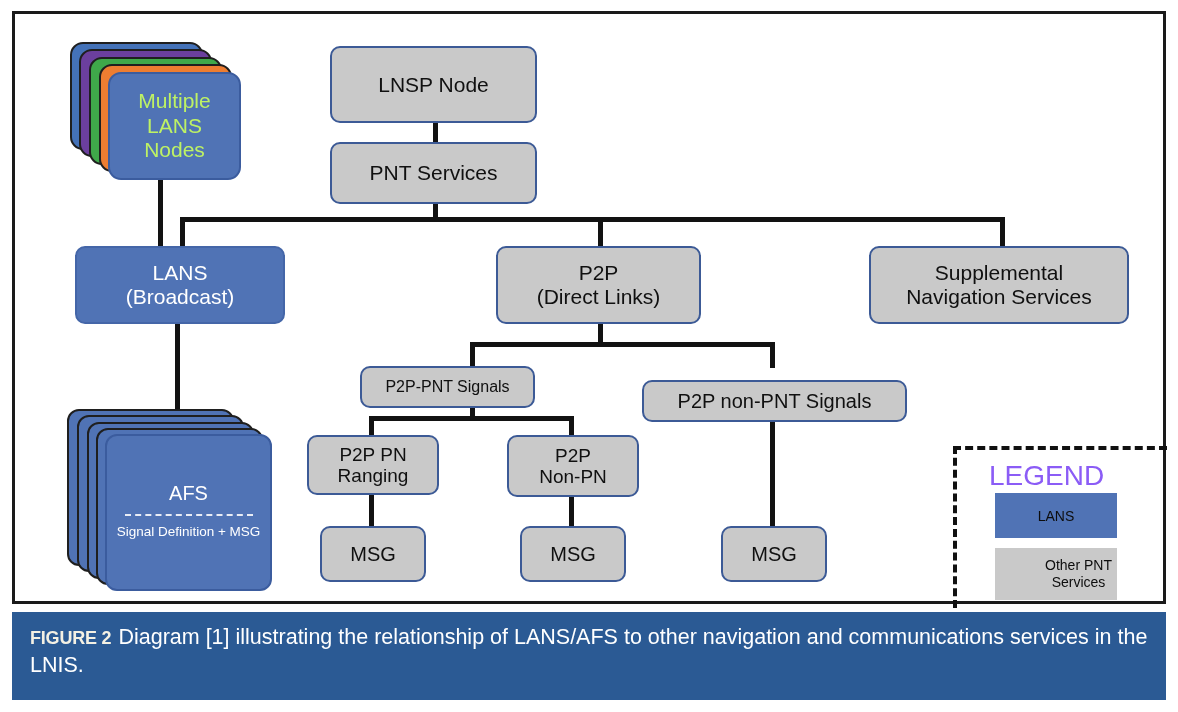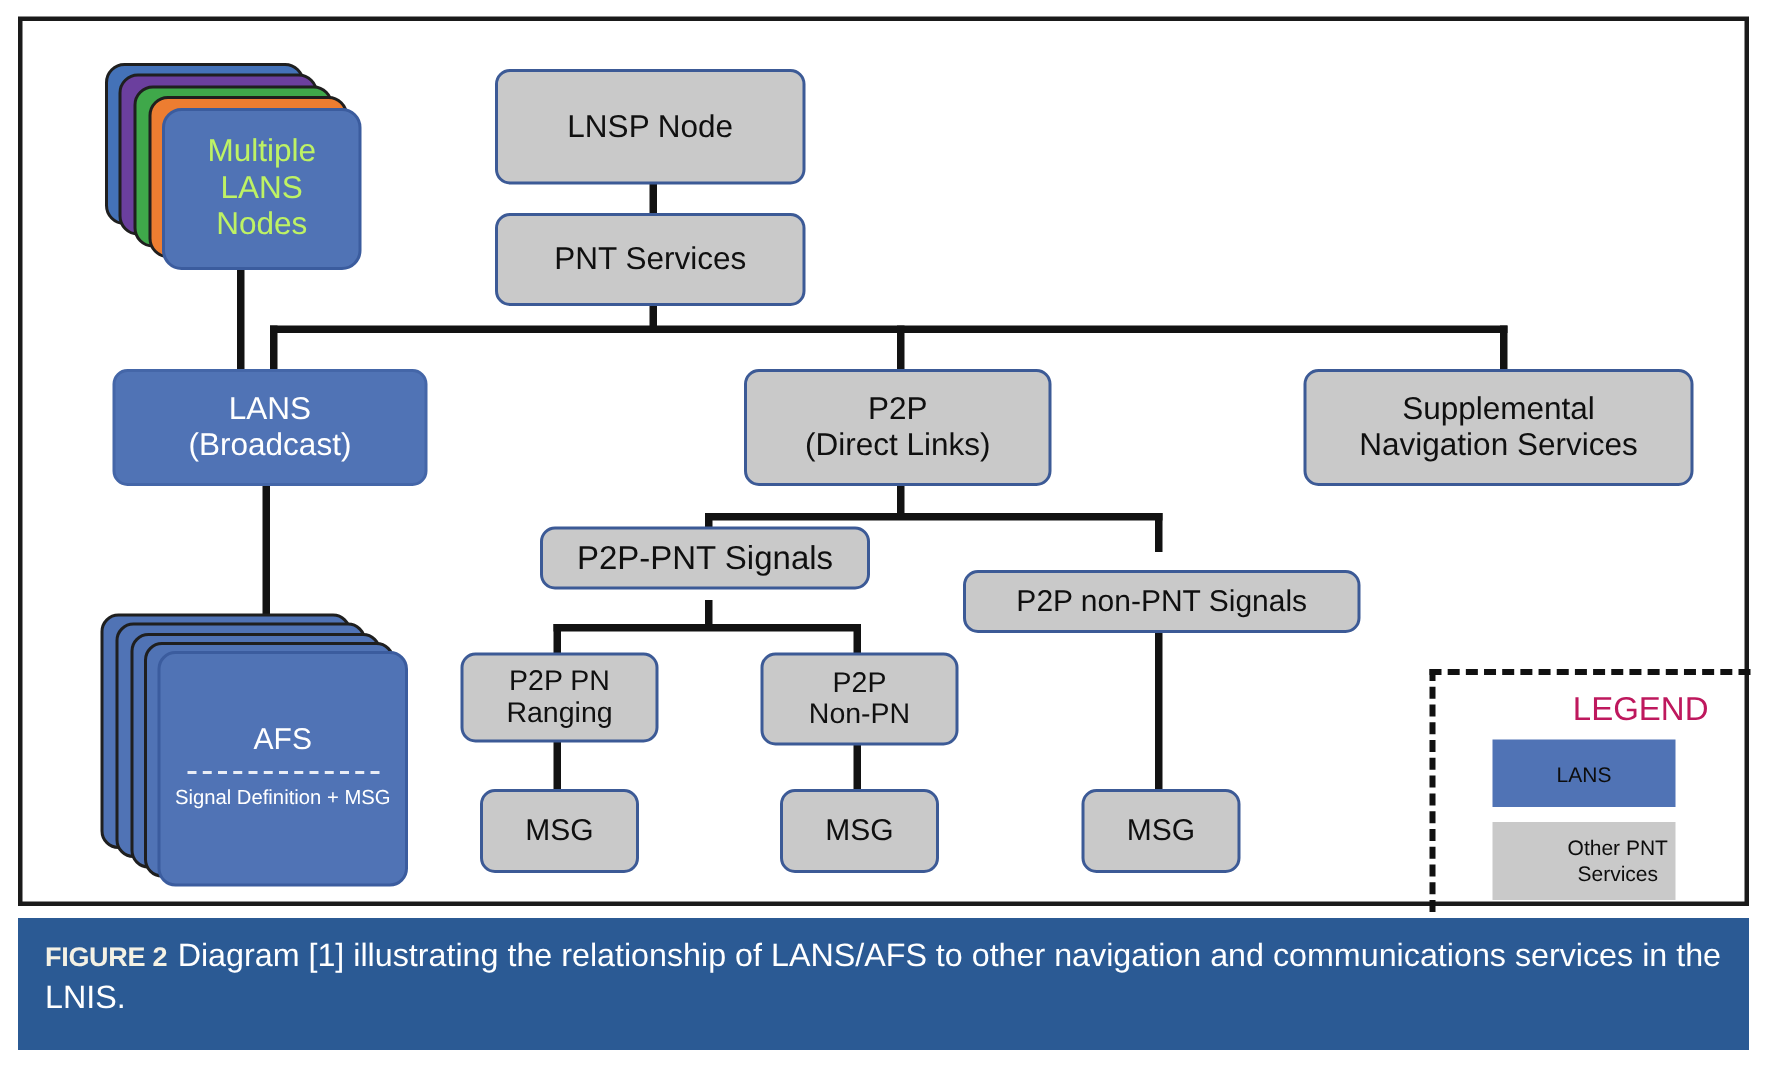--- a/index.html
+++ b/index.html
@@ -162,23 +162,23 @@
     border-left: 4px dashed #111111;
     box-sizing: border-box;
     z-index: 7;
     background: transparent;
   }
   #legend-title {
     position: absolute;
     left: 32px;
     top: 10px;
     width: 150px;
-    text-align: right;
-    font-size: 22px;
-    color: #be185d;
+    text-align: left;
+    font-size: 28px;
+    color: #8b5cf6;
   }
   .legend-swatch {
     position: absolute;
     left: 38px;
     width: 122px;
     display: flex;
     align-items: center;
     justify-content: center;
     text-align: center;
     color: #0d0d0d;
@@ -308,21 +308,21 @@
           <div id="afs-title">AFS</div>
           <div id="afs-divider"></div>
           <div id="afs-sub">
             <span class="line">Signal Definition</span>
             <span class="line">+</span>
             <span class="line">MSG</span>
           </div>
         </div>
       </div>
 
-      <div class="node gray" style="left:345px; top:337px; width:220px; height:42px; font-size:22px;">
+      <div class="node gray" style="left:345px; top:352px; width:175px; height:42px; font-size:16px;">
         <span class="line">P2P-PNT Signals</span>
       </div>
 
       <div class="node gray" style="left:627px; top:348px; width:265px; height:42px; font-size:20px;margin-top:18px;">
         <span class="line">P2P non-PNT Signals</span>
       </div>
 
       <div class="node gray" style="left:292px; top:421px; width:132px; height:60px; font-size:19px;">
         <span class="line">P2P PN</span>
         <span class="line">Ranging</span>

